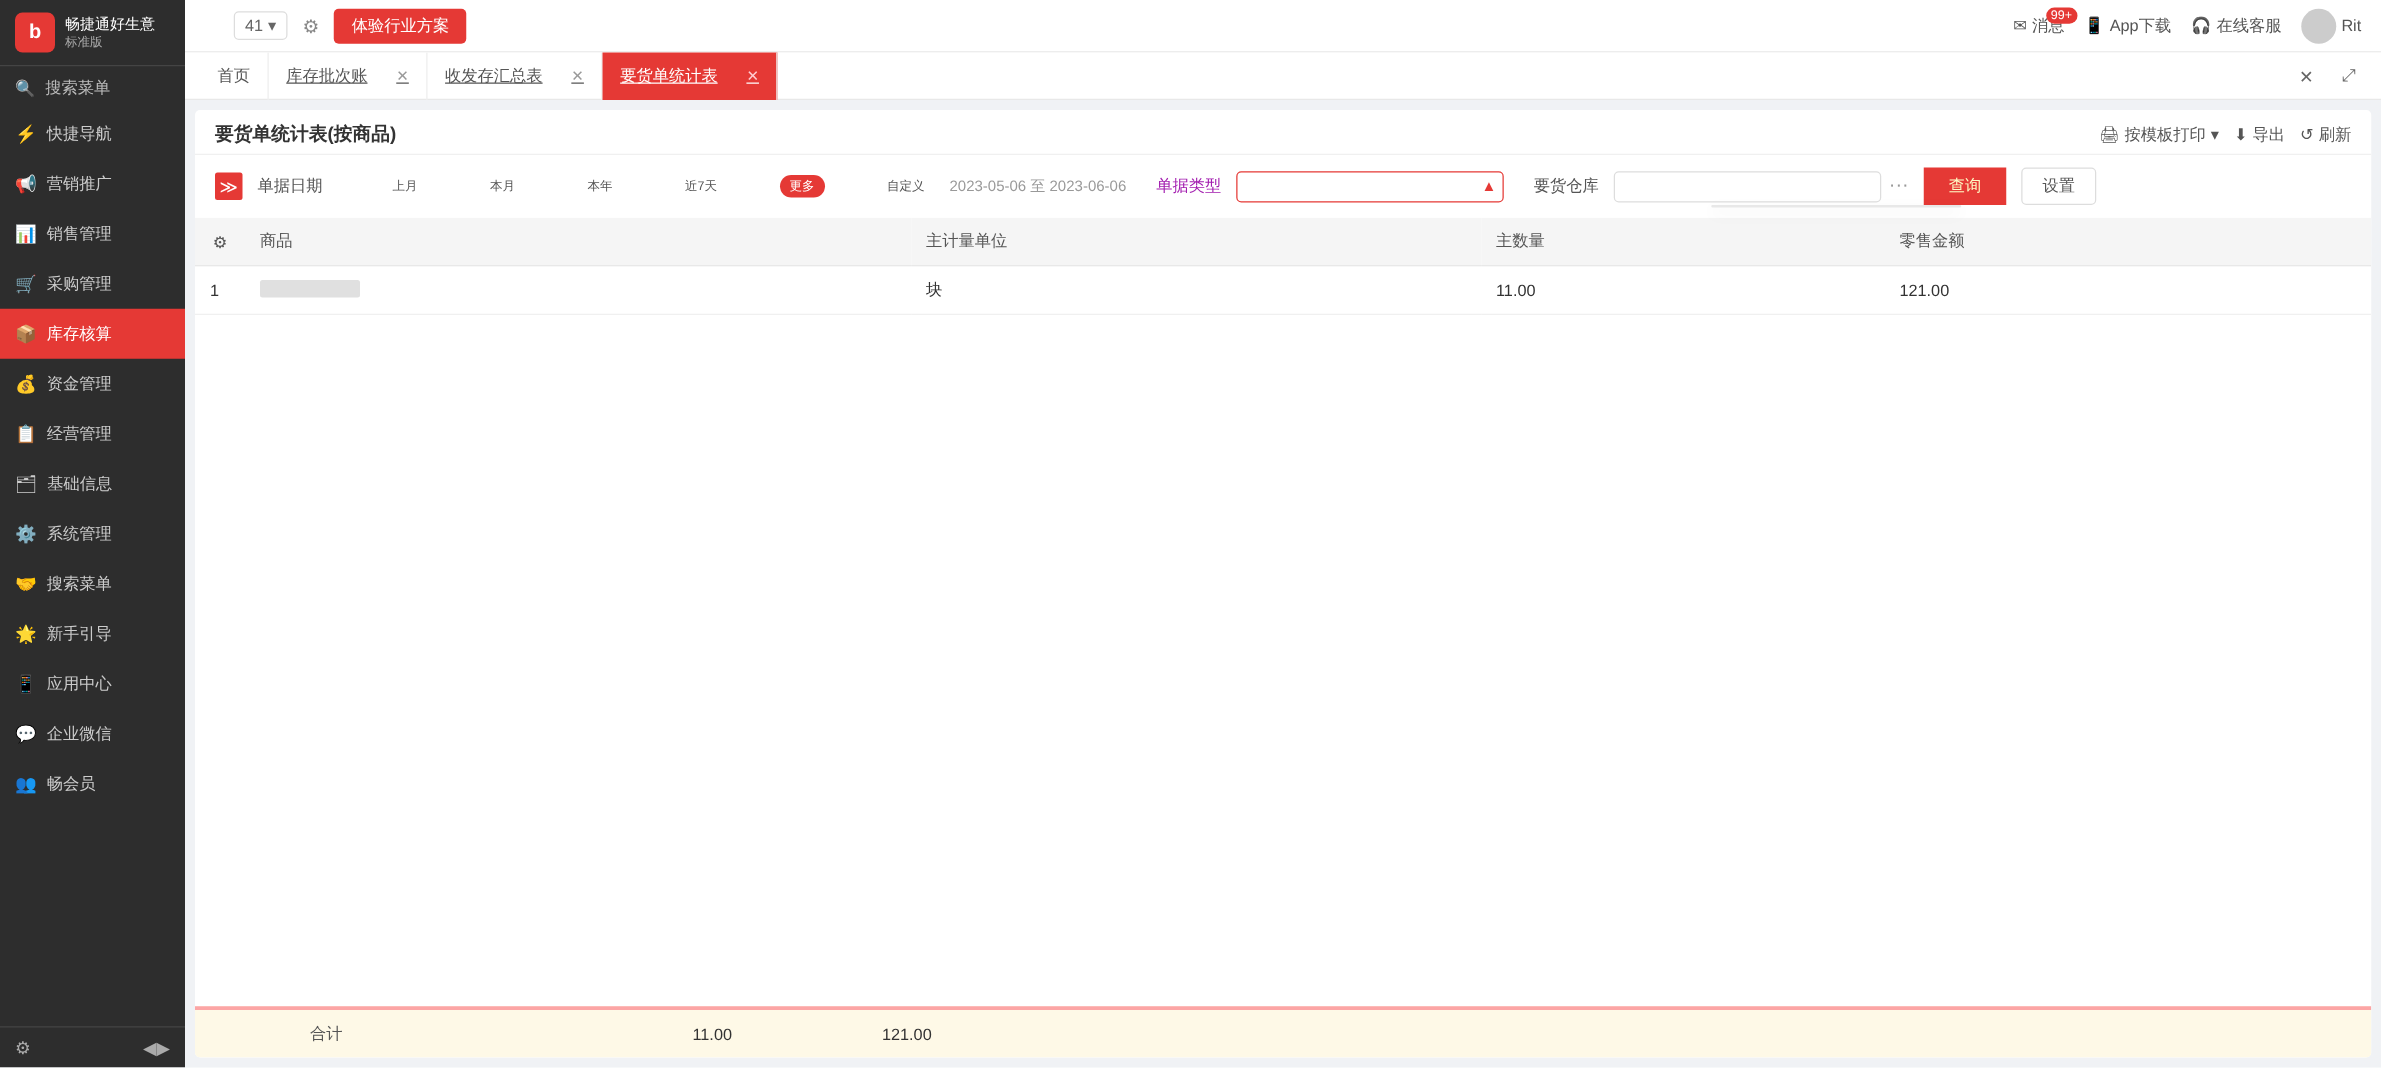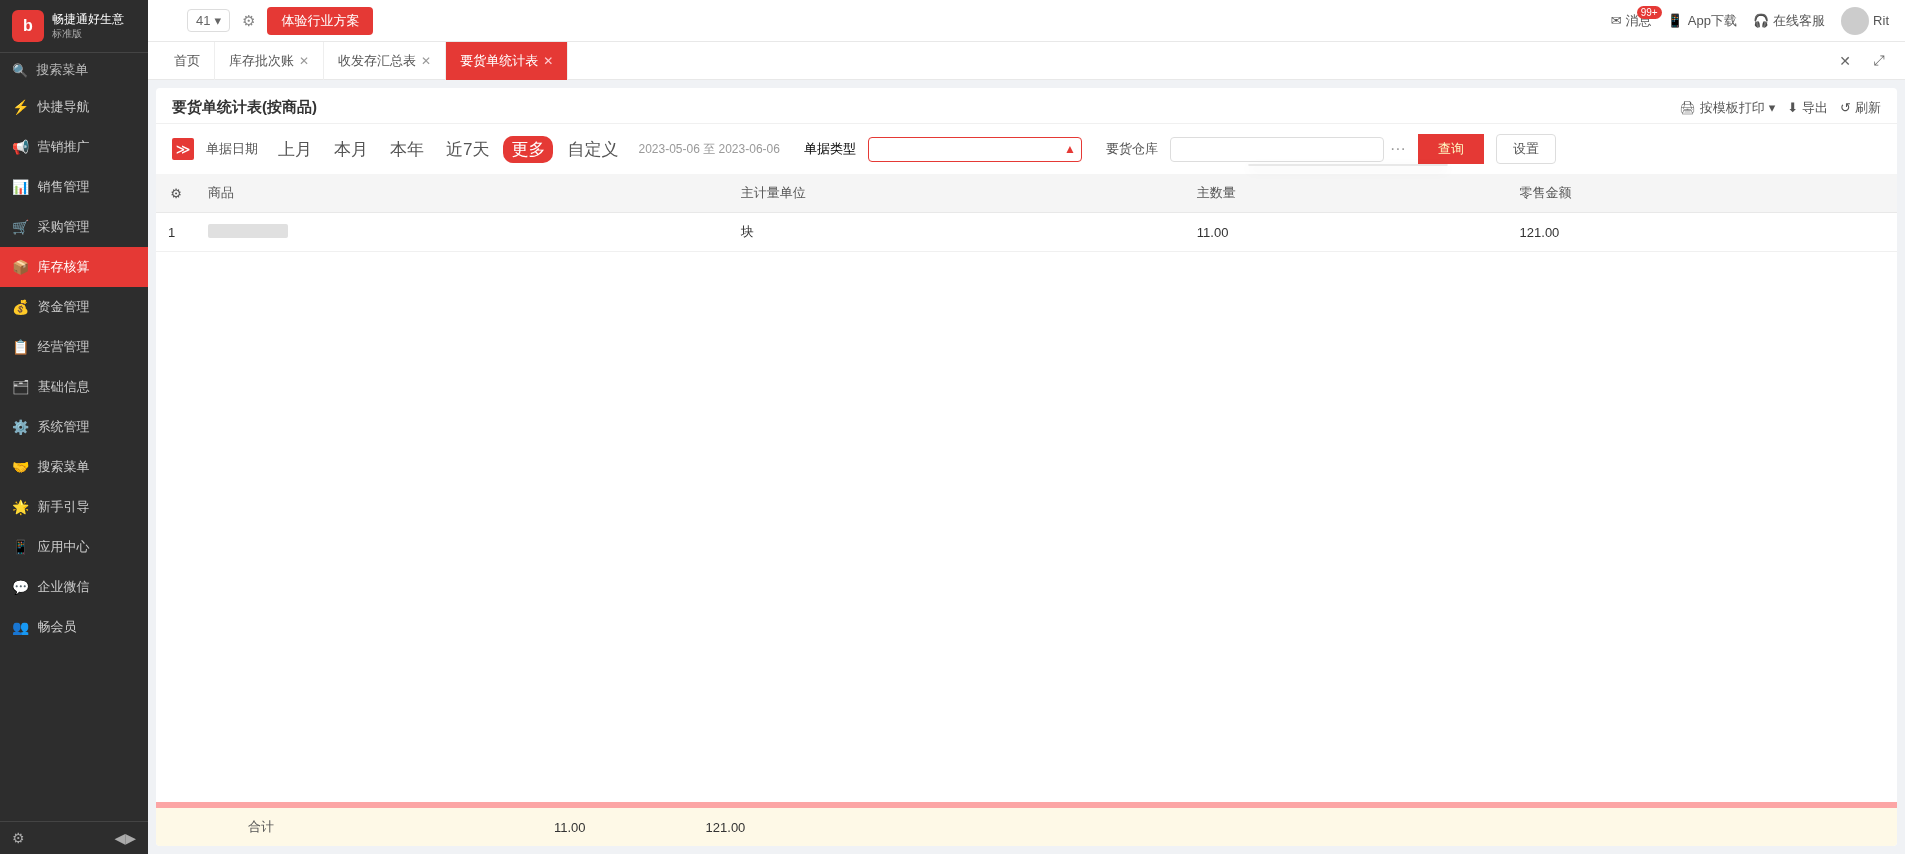--- a/index.html
+++ b/index.html
@@ -172,21 +172,22 @@
     }
     .tab-item {
       display: flex;
       align-items: center;
       padding: 0 14px;
       height: 38px;
       font-size: 13px;
       cursor: pointer;
       color: #555;
       border-right: 1px solid #eee;
-      gap: 5px;
+      gap: 23px;
+      text-decoration: underline;
     }
     .tab-item.active {
       background: #e53935;
       color: #fff;
     }
     .tab-close {
       font-size: 12px;
       color: #999;
       cursor: pointer;
       line-height: 1;
@@ -290,39 +291,40 @@
       color: #555;
       white-space: nowrap;
     }
     .date-filter {
       display: flex;
       align-items: center;
       gap: 6px;
     }
     .date-btn {
       padding: 3px 8px;
-      font-size: 17px;
+      font-size: 10px;
       color: #555;
       cursor: pointer;
       border-radius: 3px;
+      margin-left: 36px;
     }
     .date-btn.more {
       background: #e53935;
       color: #fff;
       border-radius: 10px;
       padding: 2px 8px;
     }
     .date-btn.custom { color: #555; }
     .date-range {
       font-size: 12px;
       color: #999;
     }
     .filter-type-label {
       font-size: 13px;
-      color: #000000;
+      color: #a21caf;
       margin-left: 12px;
     }
     .filter-select-wrapper {
       position: relative;
       display: flex;
       align-items: center;
     }
     .filter-select-input {
       border: 1px solid #e53935;
       border-radius: 4px;
@@ -430,21 +432,21 @@
       text-align: center;
     }
 
     
     .table-footer {
       background: #fef9e7;
       padding: 10px 12px;
       display: flex;
       align-items: center;
       gap: 40px;
-      border-top: 6px solid #fca5a5;
+      border-top: 3px solid #fca5a5;
       font-size: 13px;
     }
     .footer-label { color: #555; }
     .footer-val { color: #333; }
   </style>
 </head>
 <body>
 
 <div class="sidebar">
   <div class="sidebar-logo">

